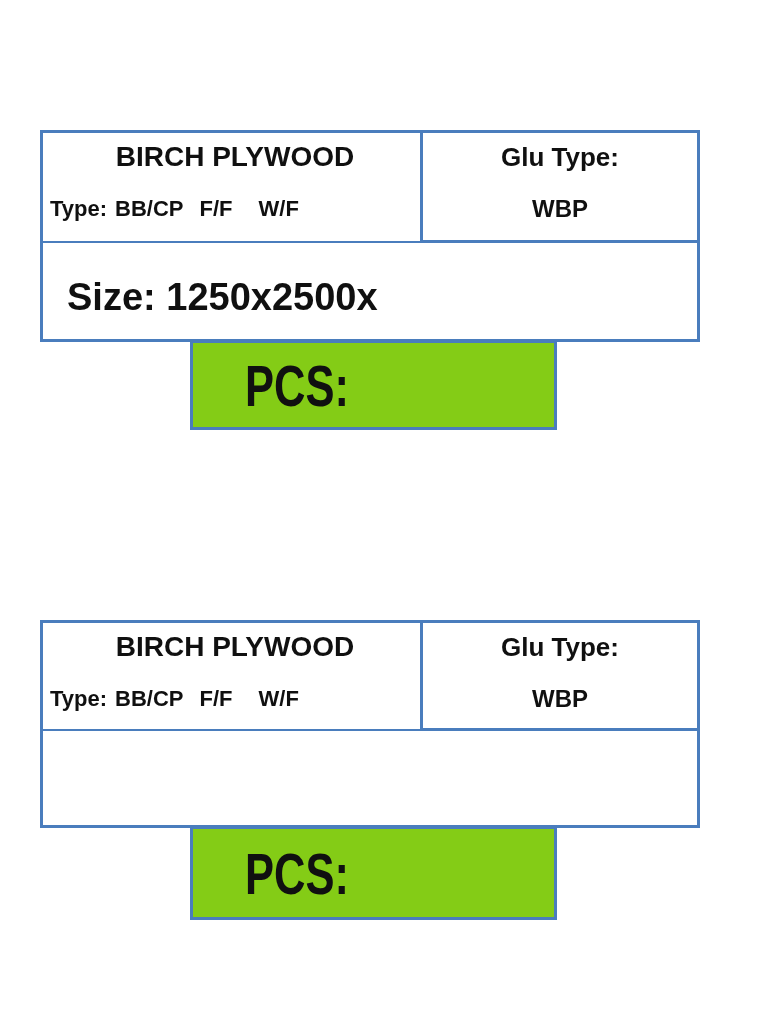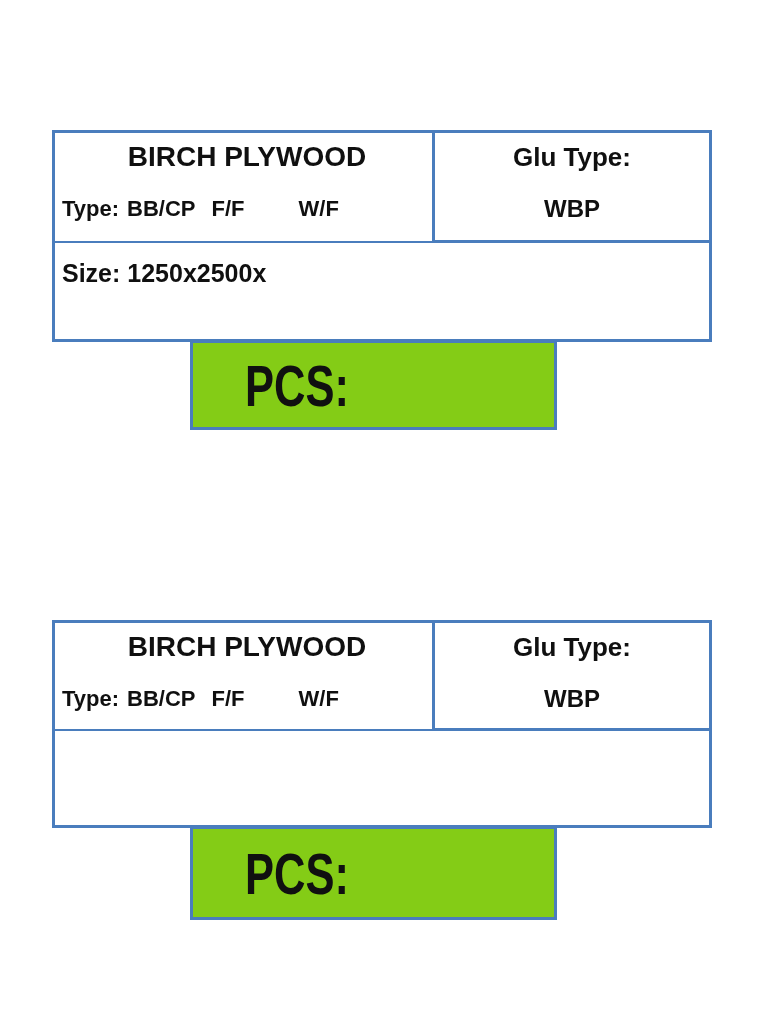--- a/index.html
+++ b/index.html
@@ -14,21 +14,21 @@
     position: relative;
     font-family: "Liberation Sans", sans-serif;
     font-weight: bold;
     color: var(--text);
     overflow: hidden;
   }
   .label-card { position: absolute; left: 0; top: 0; width: 768px; }
 
   .spec-table {
     position: absolute;
-    left: 52px;
+    left: 40px;
     width: 660px;
     border: 3px solid var(--border);
     background: #ffffff;
   }
   .t1 { top: 130px; height: 212px; }
   .t2 { top: 620px; height: 208px; }
 
   .header-row { display: flex; width: 100%; }
   .t1 .header-row { height: 110px; }
   .t2 .header-row { height: 108px; }
@@ -53,30 +53,31 @@
   }
   .type-line {
     display: flex;
     font-size: 22px;
     line-height: 32px;
     margin-top: 19px;
     white-space: nowrap;
   }
   .type-line .o1 { margin-left: 8px; }
   .type-line .o2 { margin-left: 16px; }
-  .type-line .o3 { margin-left: 54px; }
+  .type-line .o3 { margin-left: 26px; }
 
   .glue-label { font-size: 26px; line-height: 34px; margin-top: 7px; }
   .glue-value { font-size: 24px; line-height: 32px; margin-top: 19px; }
 
   .size-row {
-    padding: 8px 0 0 7px;
-    font-size: 25px;
+    padding: 8px 0 0 24px;
+    font-size: 38px;
     line-height: 44px;
     white-space: nowrap;
+    margin-top: 24px;
   }
 
   .pcs-box {
     position: absolute;
     left: 190px;
     width: 367px;
     border: 3px solid var(--border);
     background: #84cc16;
     display: flex;
     align-items: center;

